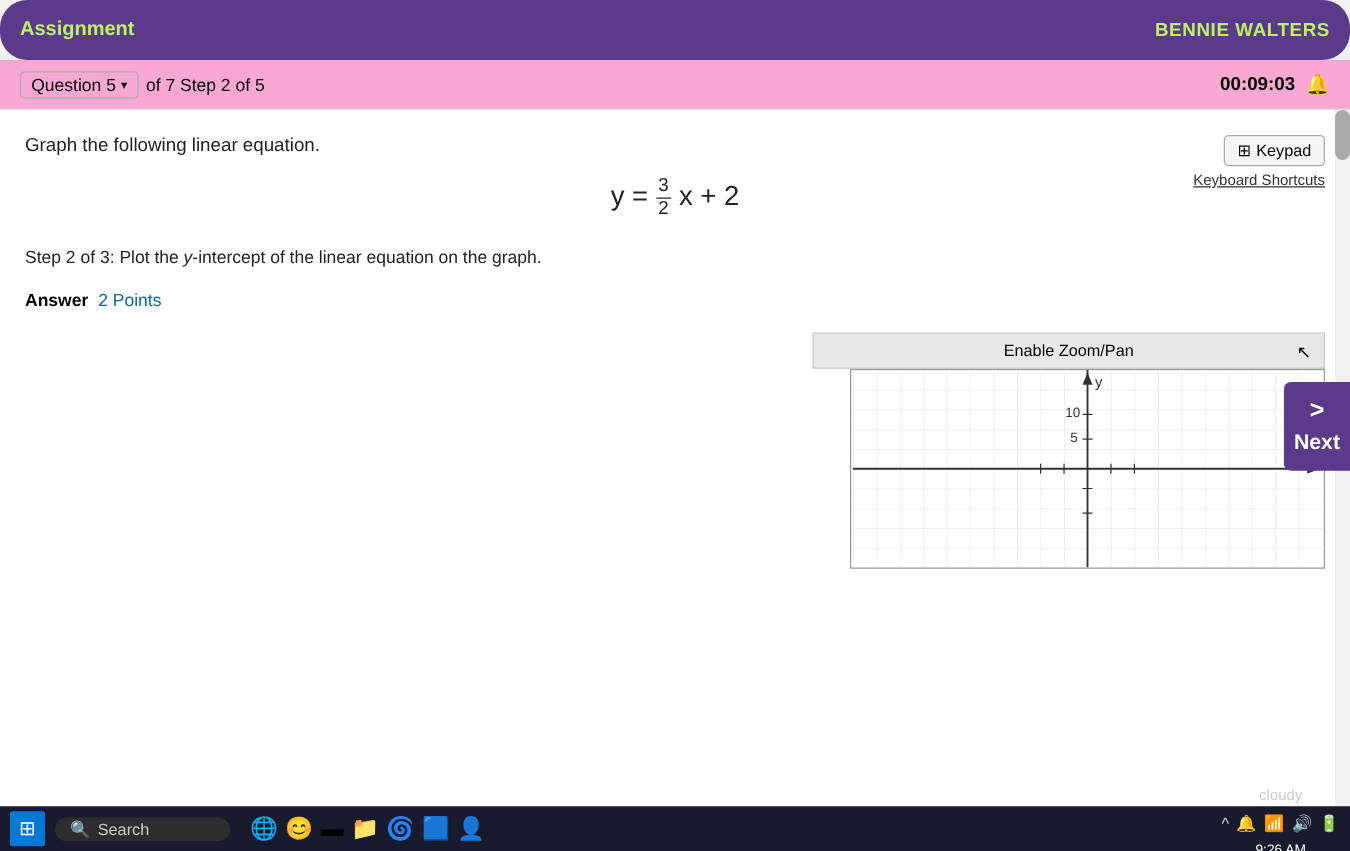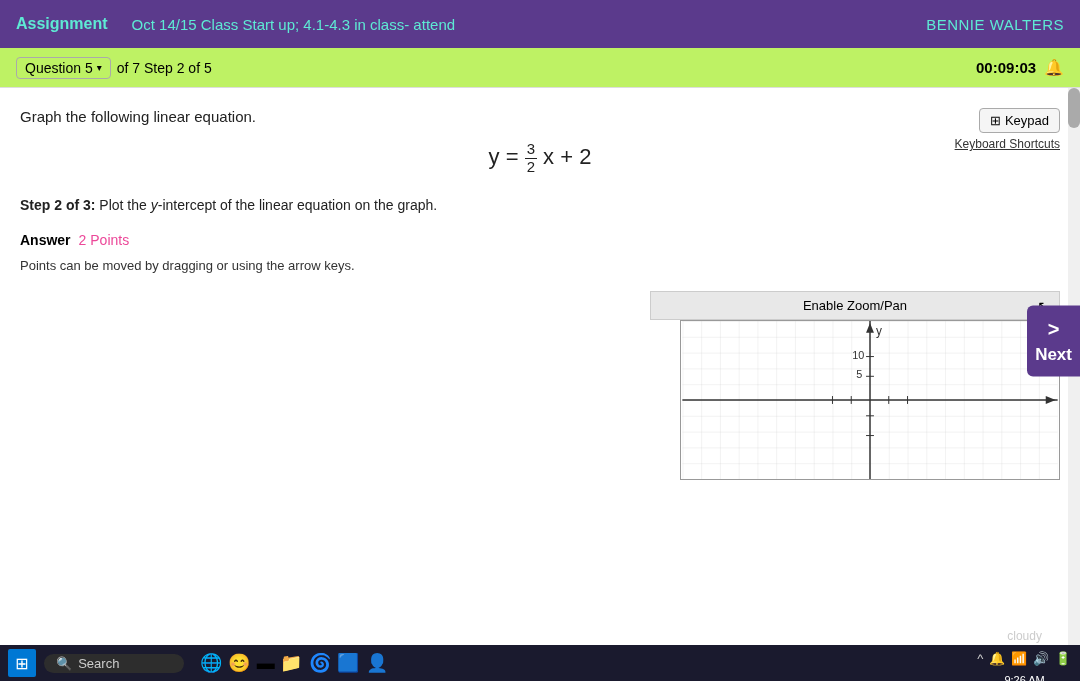--- a/index.html
+++ b/index.html
@@ -1,35 +1,36 @@
 <!DOCTYPE html>
 <html><head>
   <meta charset="utf-8">
   <style>
     * { margin: 0; padding: 0; box-sizing: border-box; }
     body { width: 1080px; height: 681px; font-family: Arial, sans-serif; overflow: hidden; background: #f0f0f0; }
 
     
     .header-bar {
       background: #5b3a8c;
-      color: #5eead4;
+      color: #bef264;
       display: flex;
       align-items: center;
       justify-content: space-between;
       padding: 0 16px;
       height: 48px;
+      border-radius: 22px;
     }
     .header-left { display: flex; align-items: center; gap: 24px; }
     .header-assignment { font-weight: bold; font-size: 16px; }
     .header-title { font-size: 15px; }
-    .header-user { font-weight: normal; font-size: 15px; letter-spacing: 0.5px; }
+    .header-user { font-weight: bold; font-size: 15px; letter-spacing: 0.5px; }
 
     
     .sub-header {
-      background: #bef264;
+      background: #f9a8d4;
       border-bottom: 1px solid #ddd;
       display: flex;
       align-items: center;
       justify-content: space-between;
       padding: 6px 16px;
       height: 40px;
     }
     .question-nav { display: flex; align-items: center; gap: 6px; font-size: 14px; }
     .question-dropdown { 
       display: flex; align-items: center; gap: 4px; 
@@ -59,30 +60,30 @@
       margin: 10px 0 20px 0;
       color: #222;
     }
 
     .step-instruction {
       font-size: 14px;
       color: #222;
       margin-bottom: 16px;
       line-height: 1.5;
     }
-    .step-instruction strong { font-weight: bold; }
+    .step-instruction strong { font-weight: normal; }
 
     .answer-section {
       display: flex;
       align-items: center;
       gap: 8px;
-      margin-bottom: 10px;
+      margin-bottom: 0;
     }
     .answer-label { font-weight: bold; font-size: 14px; }
-    .points-label { font-size: 14px; color: #ec4899; }
+    .points-label { font-size: 14px; color: #0369a1; }
 
     .keypad-area {
       position: absolute;
       top: 20px;
       right: 20px;
       display: flex;
       flex-direction: column;
       align-items: flex-end;
       gap: 4px;
     }
@@ -231,21 +232,20 @@
     }
     .fraction-num { border-bottom: 1.5px solid #222; padding: 0 2px; font-size: 15px; }
     .fraction-den { padding: 0 2px; font-size: 15px; }
   </style>
 </head>
 <body>
 
 <div class="header-bar">
   <div class="header-left">
     <span class="header-assignment">Assignment</span>
-    <span class="header-title">Oct 14/15 Class Start up; 4.1-4.3 in class- attend</span>
   </div>
   <span class="header-user">BENNIE WALTERS</span>
 </div>
 
 <div class="sub-header">
   <div class="question-nav">
     <div class="question-dropdown">
       <span>Question 5</span>
       <span class="chevron">▾</span>
     </div>
@@ -281,21 +281,20 @@
   <p class="step-instruction">
     <strong>Step 2 of 3:</strong>
     <span> Plot the <em>y</em>-intercept of the linear equation on the graph.</span>
   </p>
 
   <div class="answer-section">
     <span class="answer-label">Answer</span>
     <span class="points-label">2 Points</span>
   </div>
 
-  <p class="drag-note">Points can be moved by dragging or using the arrow keys.</p>
 
   <div class="graph-container">
     <div class="enable-zoom-bar">
       <span>Enable Zoom/Pan</span>
       <span class="cursor-icon">↖</span>
     </div>
     <div class="graph-wrapper">
       <svg class="grid-svg" viewBox="0 0 380 160" xmlns="http://www.w3.org/2000/svg">
 
         <defs>

